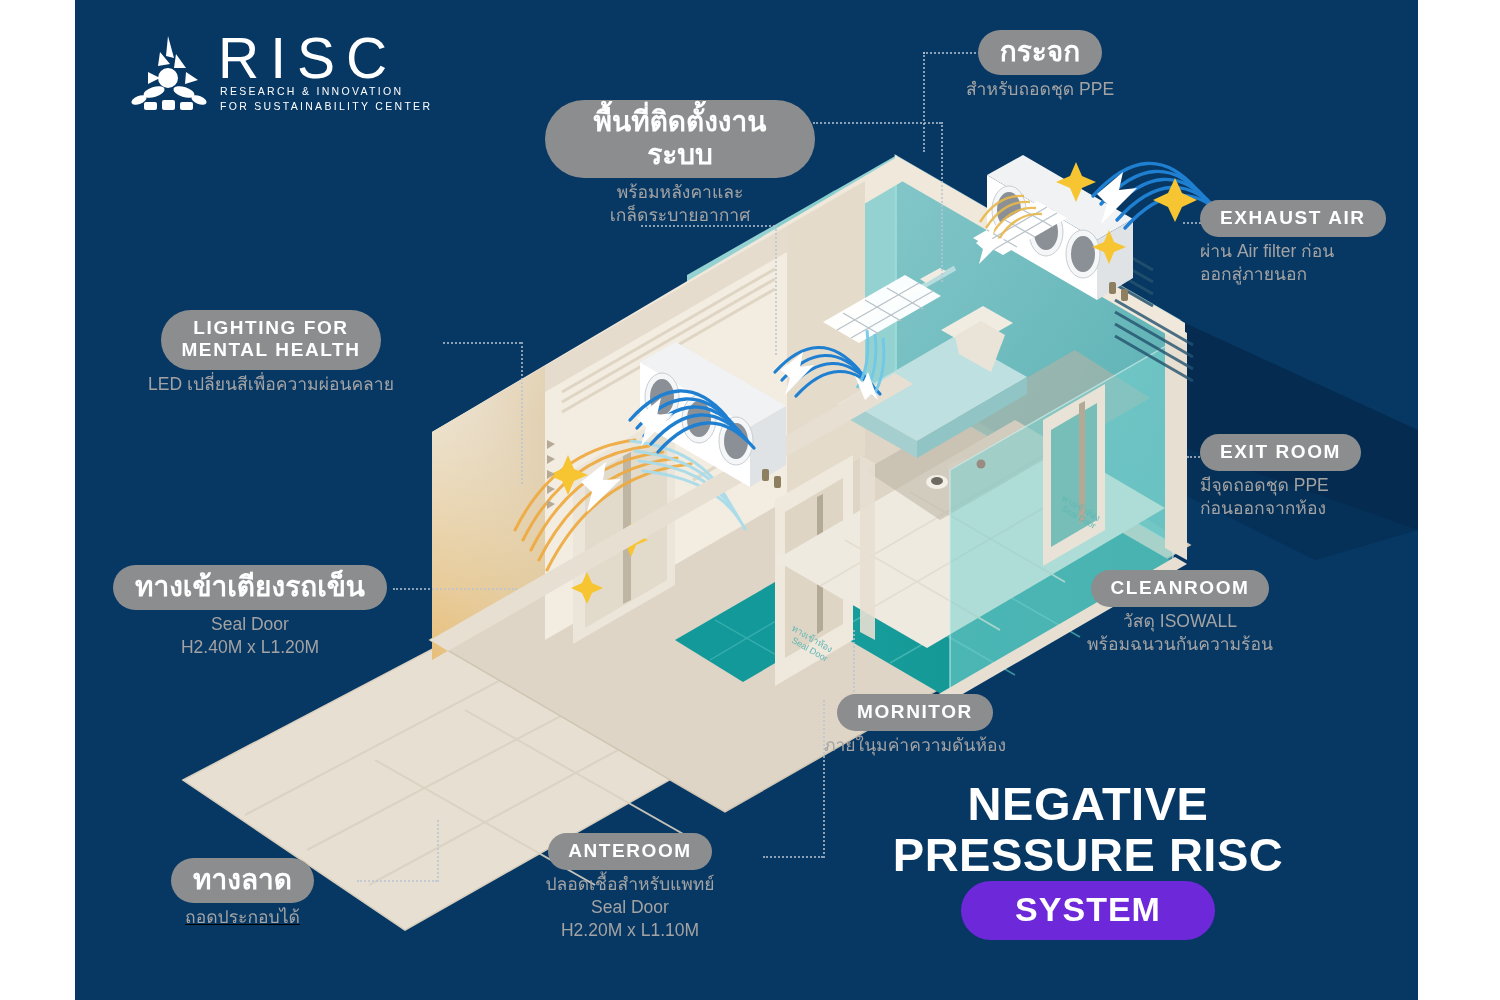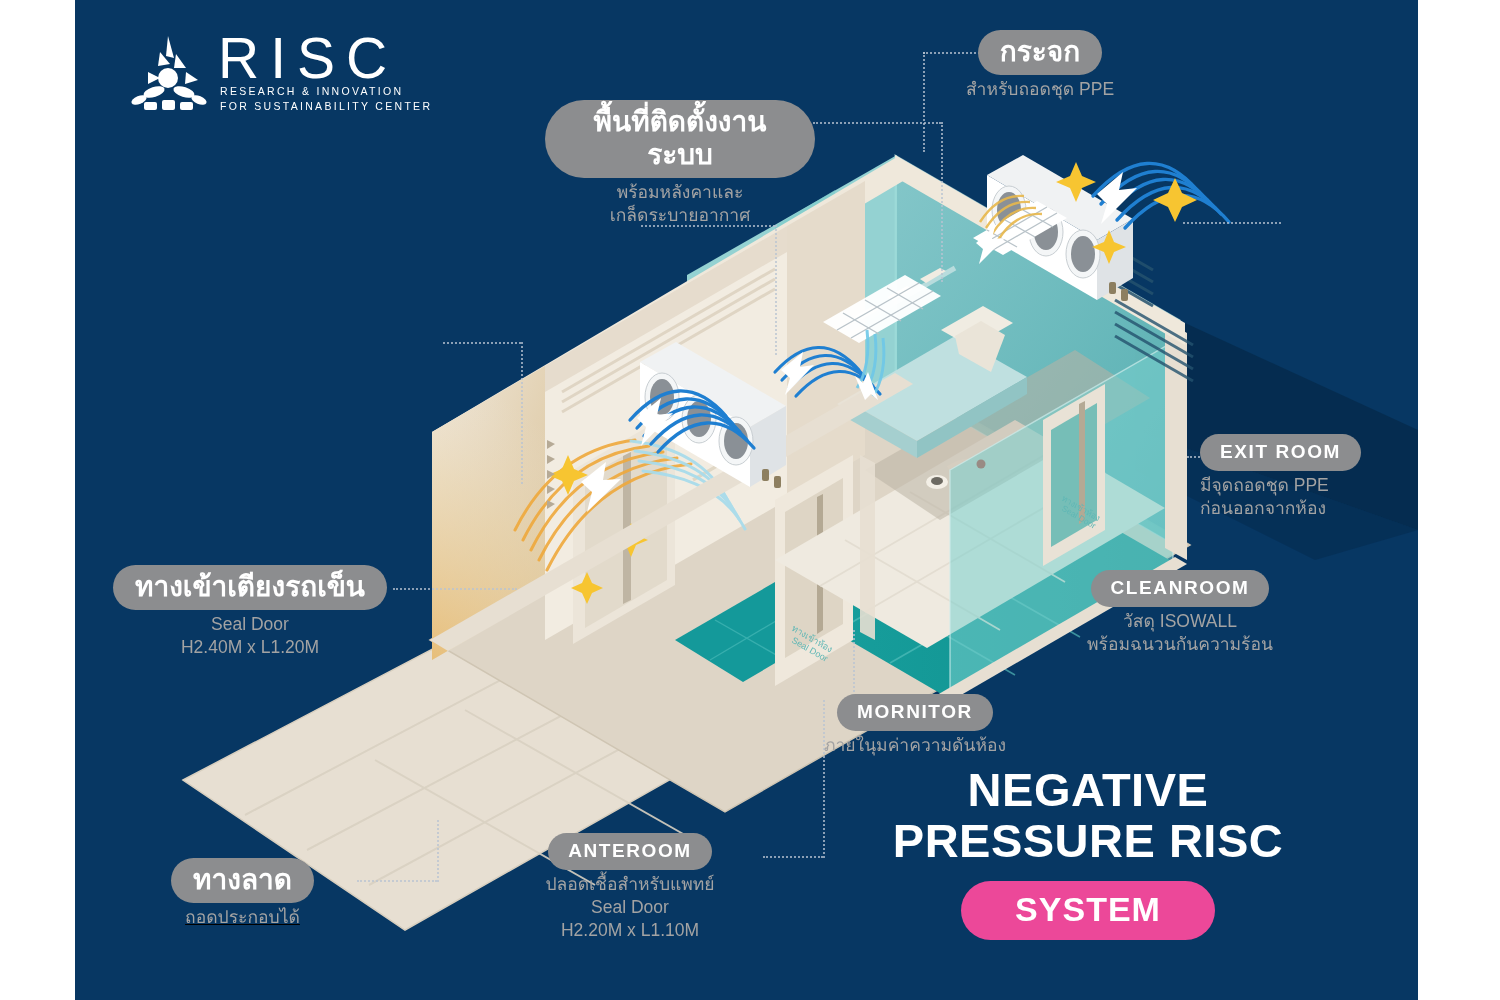--- a/index.html
+++ b/index.html
@@ -59,22 +59,22 @@
 
   
   #title {
     position:absolute; right:95px; bottom:60px; text-align:center; width:470px;
   }
   #title .t1 {
     color:#ffffff; font-size:47px; font-weight:700; letter-spacing:0.5px;
     line-height:1.1;
   }
   #title .t2 {
-    display:inline-block; margin-top:14px;
-    background:#ec4899; color:#ffffff; border-radius:999px;
+    display:inline-block; 
+    background:#6d28d9; color:#ffffff; border-radius:999px;
     padding:9px 54px 11px; font-size:34px; font-weight:700; letter-spacing:1px;
   }
 </style>
 </head>
 <body>
 
 <div id="stage">
   <div id="panel">
 
     <svg id="illo" viewBox="0 0 1343 1000">
@@ -473,21 +473,31 @@
       <div class="sub">สำหรับถอดชุด PPE</div>
     </div>
 
     <div class="callout a-center" style="left:470px;top:100px;width:270px;">
       <span class="pill thai">พื้นที่ติดตั้งงานระบบ</span>
       <div class="sub">พร้อมหลังคาและ
 เกล็ดระบายอากาศ</div>
     </div>
 
 
-
+    <div class="callout a-center" style="left:36px;top:310px;width:320px;">
+      <span class="pill">LIGHTING FOR
+MENTAL HEALTH</span>
+      <div class="sub">LED เปลี่ยนสีเพื่อความผ่อนคลาย</div>
+    </div>
+
+    <div class="callout a-left" style="left:1125px;top:200px;width:230px;">
+      <span class="pill">EXHAUST AIR</span>
+      <div class="sub">ผ่าน Air filter ก่อน
+ออกสู่ภายนอก</div>
+    </div>
 
     <div class="callout a-left" style="left:1125px;top:434px;width:230px;">
       <span class="pill">EXIT ROOM</span>
       <div class="sub">มีจุดถอดชุด PPE
 ก่อนออกจากห้อง</div>
     </div>
 
     <div class="callout a-center" style="left:955px;top:570px;width:300px;">
       <span class="pill">CLEANROOM</span>
       <div class="sub">วัสดุ ISOWALL

